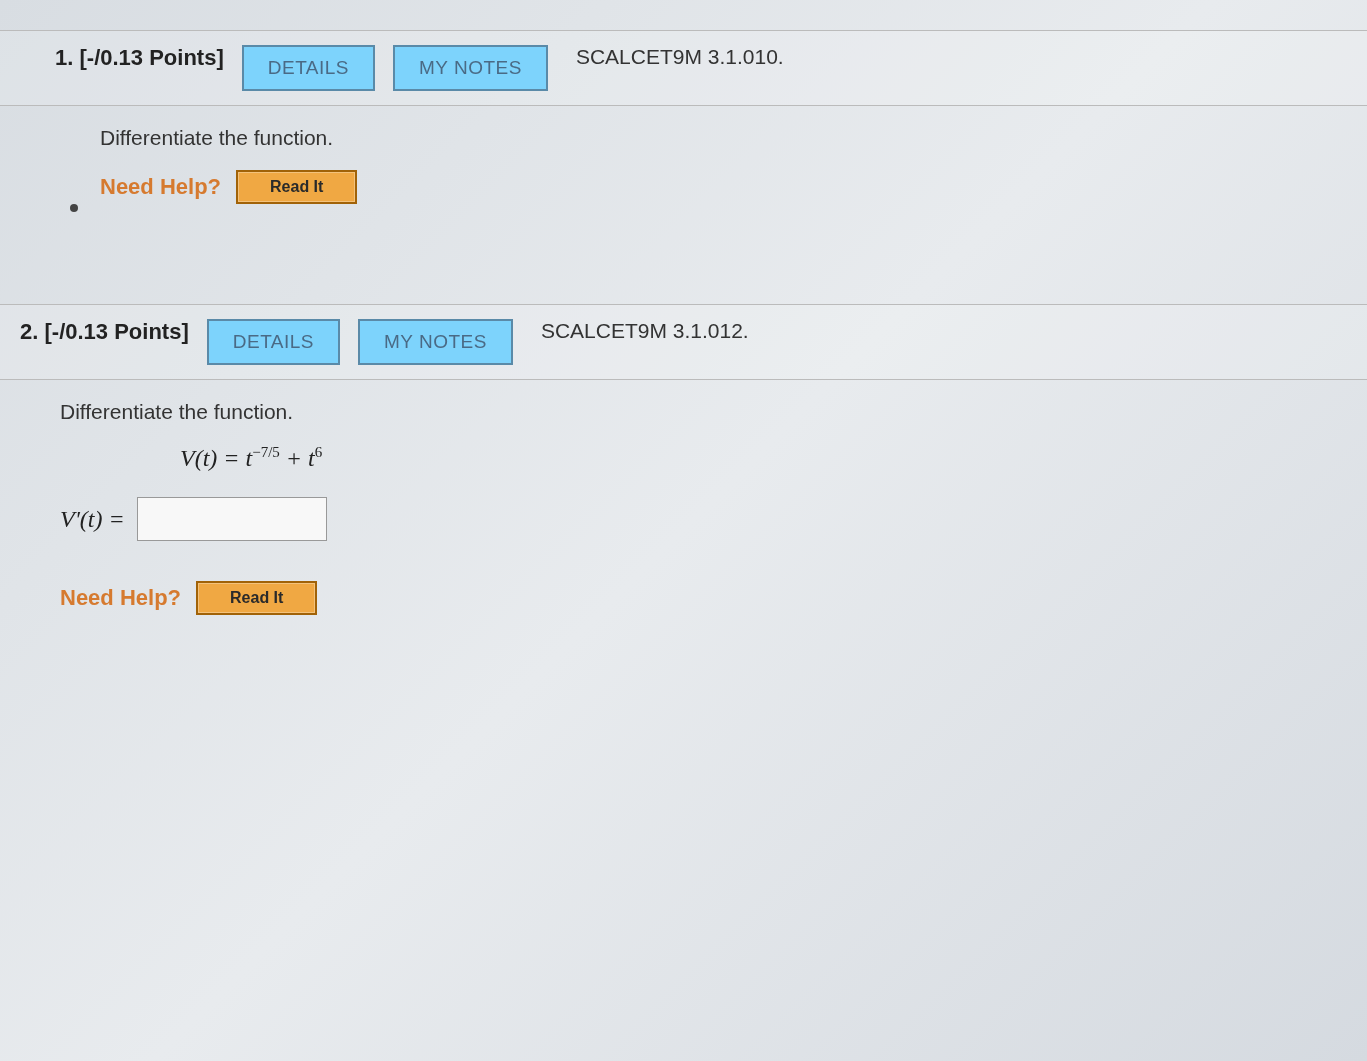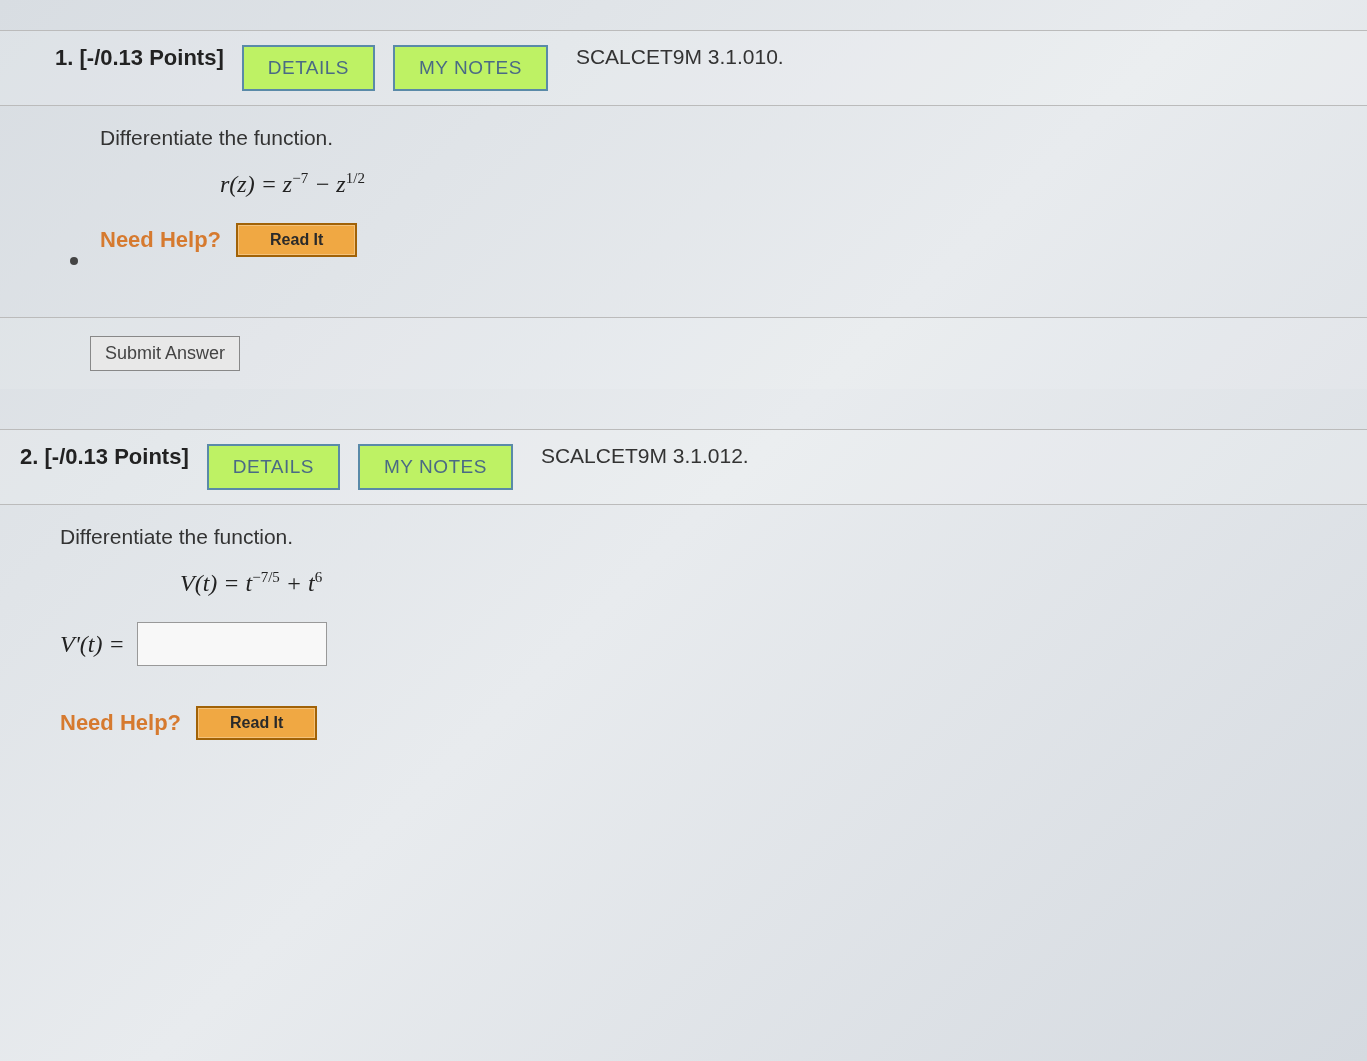--- a/index.html
+++ b/index.html
@@ -26,21 +26,21 @@
       border-bottom: 1px solid #bbb;
       background: rgba(255,255,255,0.15);
     }
     .question-number {
       font-weight: bold;
       font-size: 22px;
       color: #222;
     }
     .btn-outline {
       border: 2px solid #5a8aa8;
-      background: #bef264;
+      background: #7dd3fc;
       color: #4a6a85;
       padding: 10px 24px;
       font-size: 19px;
       font-weight: 500;
       cursor: pointer;
       letter-spacing: 0.5px;
     }
     .source-ref {
       font-size: 21px;
       color: #333;
@@ -152,32 +152,28 @@
   <div class="question-header">
     <span class="question-number">
       <span>1.</span> <span>[-/0.13 Points]</span>
     </span>
     <button class="btn-outline">DETAILS</button>
     <button class="btn-outline">MY NOTES</button>
     <span class="source-ref">SCALCET9M 3.1.010.</span>
   </div>
   <div class="question-body">
     <div class="instruction">Differentiate the function.</div>
-    <div class="formula">r(z) = z<span class="exp">−7</span> − z<span class="exp">1/2</span></div>
     <div class="help-row">
       <span class="need-help">Need Help?</span>
       <button class="read-it">Read It</button>
     </div>
   </div>
   <div style="position:relative;">
       <div class="dot"></div>
     </div>
-  <div class="submit-row">
-    <button class="submit-btn">Submit Answer</button>
-  </div>
 </div>
 
 <div class="question-block q2">
   <div class="question-header">
     <span class="question-number">
       <span>2.</span> <span>[-/0.13 Points]</span>
     </span>
     <button class="btn-outline">DETAILS</button>
     <button class="btn-outline">MY NOTES</button>
     <span class="source-ref">SCALCET9M 3.1.012.</span>

